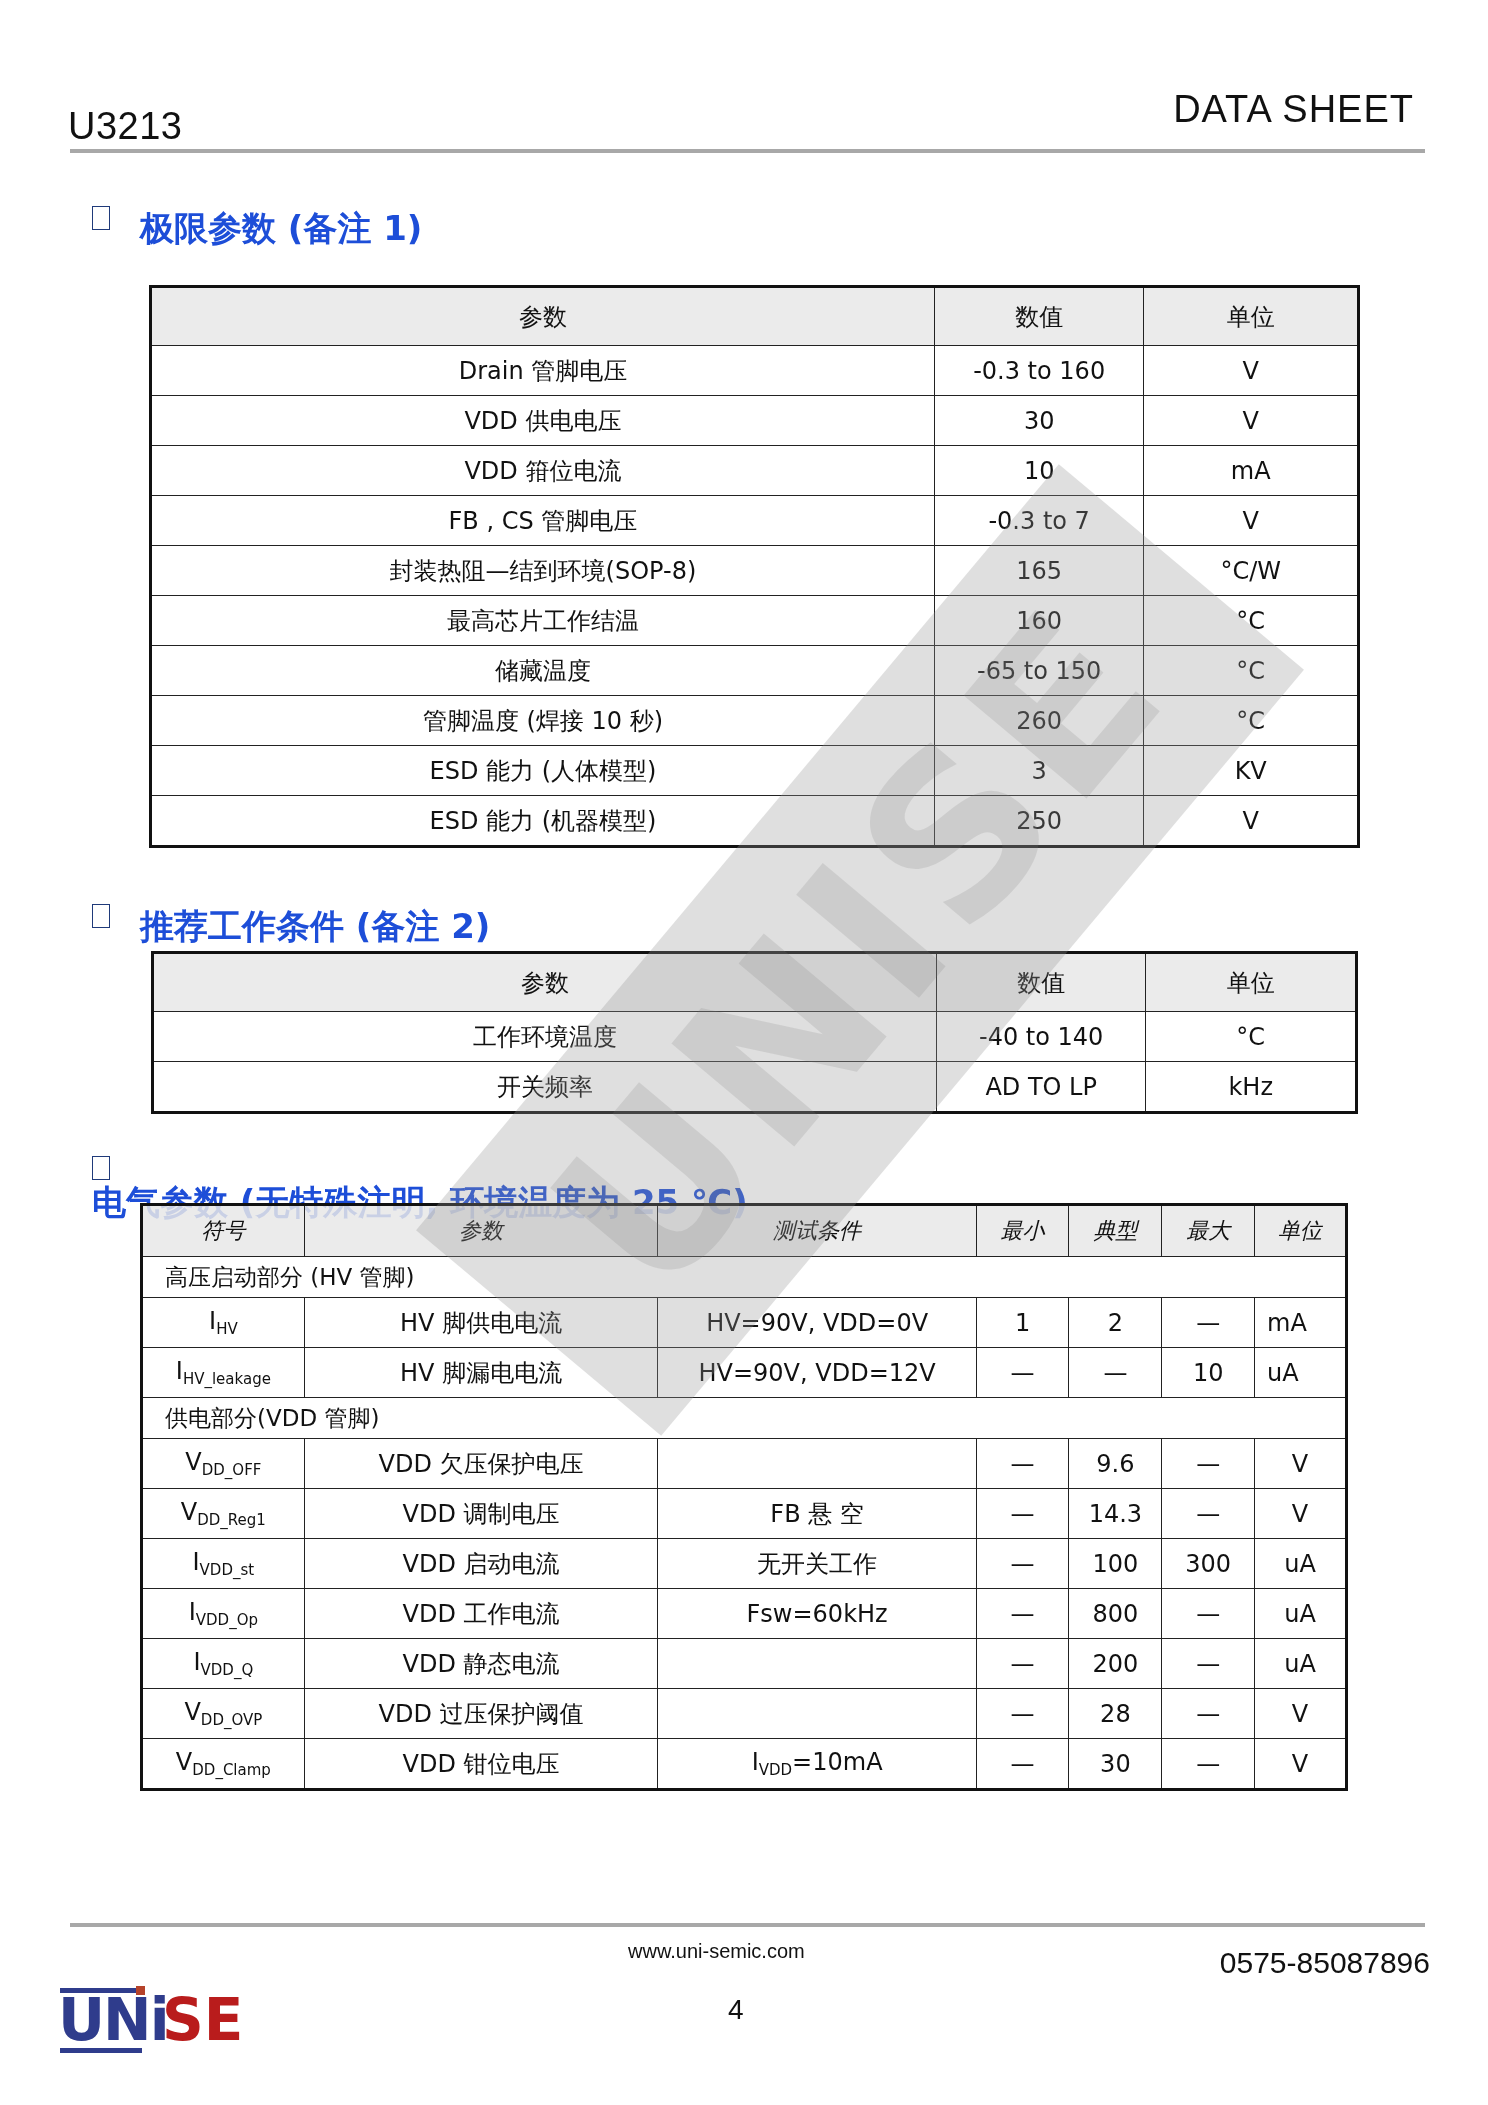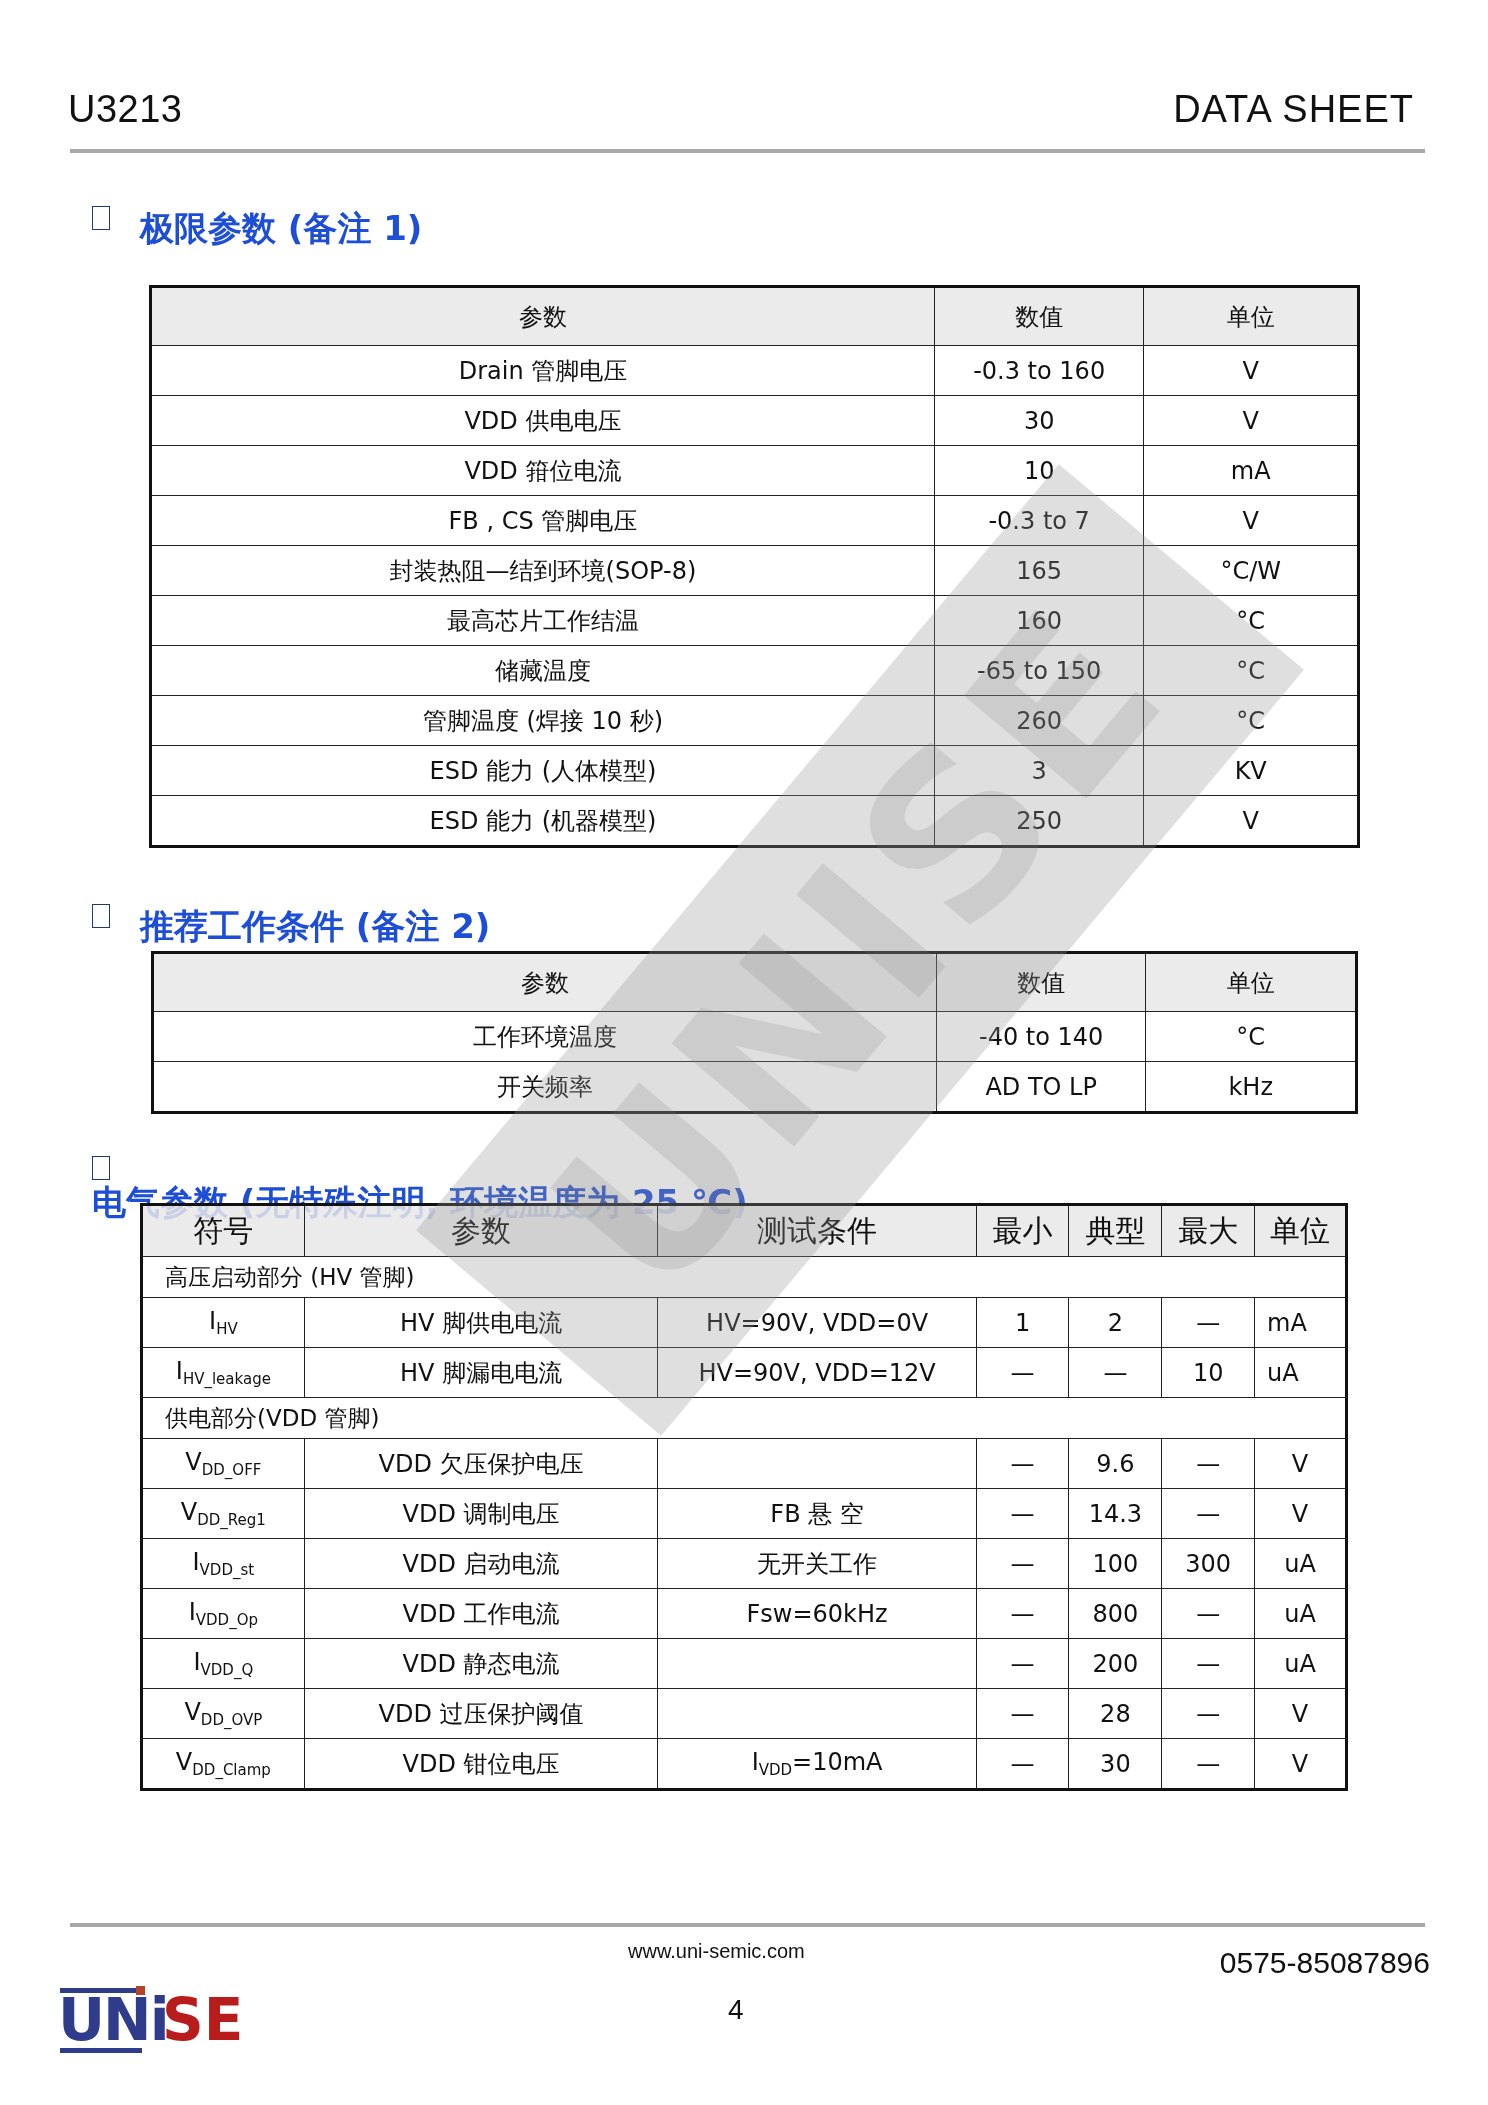--- a/index.html
+++ b/index.html
@@ -1,40 +1,40 @@
 <!DOCTYPE html>
 <html><head>
 <meta charset="utf-8">
 <style>
   html, body { margin: 0; padding: 0; background: #ffffff; }
   body {
     width: 1488px; height: 2105px; position: relative; overflow: hidden;
     font-family: "DejaVu Sans", "Liberation Sans", sans-serif;
     color: #111;
   }
-  .hdr-left { position: absolute; left: 68px; top: 88px; font-size: 38px; letter-spacing: 0.5px; font-family: "Liberation Sans", "DejaVu Sans", sans-serif; }
+  .hdr-left { position: absolute; left: 68px; top: 105px; font-size: 38px; letter-spacing: 0.5px; font-family: "Liberation Sans", "DejaVu Sans", sans-serif; }
   .hdr-right { position: absolute; right: 74px; top: 88px; font-size: 38px; letter-spacing: 1px; font-family: Liberation Sans, sans-serif; }
   .hdr-rule { position: absolute; left: 70px; width: 1355px; top: 149px; height: 4px; background: #a8a8a8; }
 
   .sec-title { position: absolute; left: 92px; font-size: 34px; color: #1d4ed8; font-weight: bold; display: flex; }
   .sec-title .box { width: 16px; height: 22px; border: 1.5px solid #1f3a7a; margin-right: 30px; font-weight: normal; }
 
   table { position: absolute; border-collapse: collapse; background: transparent; z-index: 1; }
   td, th { border: 1.5px solid #222; text-align: center; font-size: 24px; font-weight: normal; padding: 0; }
   th { background: rgba(232,232,232,0.85); }
   table.t-outer { border: 3.5px solid #111; }
 
   #t1 { left: 149px; top: 285px; width: 1211px; }
   #t1 th { height: 57px; }
   #t1 td { height: 49px; }
   #t2 { left: 151px; top: 951px; width: 1207px; }
   #t2 th { height: 57px; }
   #t2 td { height: 49px; }
   #t3 { left: 140px; top: 1203px; width: 1208px; }
-  #t3 th { height: 50px; font-size: 30px; }
+  #t3 th { height: 50px; font-size: 22px; font-style: italic; }
   #t3 td { height: 49px; }
   #t3 td.grp { text-align: left; padding-left: 22px; height: 40px; font-size: 23px; }
   sub { font-size: 15px; vertical-align: -5px; }
 
   .watermark { position: absolute; left: 700px; top: 450px; width: 320px; height: 1000px;
     background: rgba(150,150,150,0.30); transform: rotate(40deg); transform-origin: center; z-index: 2; pointer-events: none; }
   .watermark span { position: absolute; left: 50%; top: 50%; transform: translate(-50%,-50%) rotate(-90deg);
     font-size: 220px; font-weight: bold; color: rgba(120,120,120,0.18); letter-spacing: 10px; white-space: nowrap; }
 
   .ftr-rule { position: absolute; left: 70px; width: 1355px; top: 1923px; height: 4px; background: #a8a8a8; }

